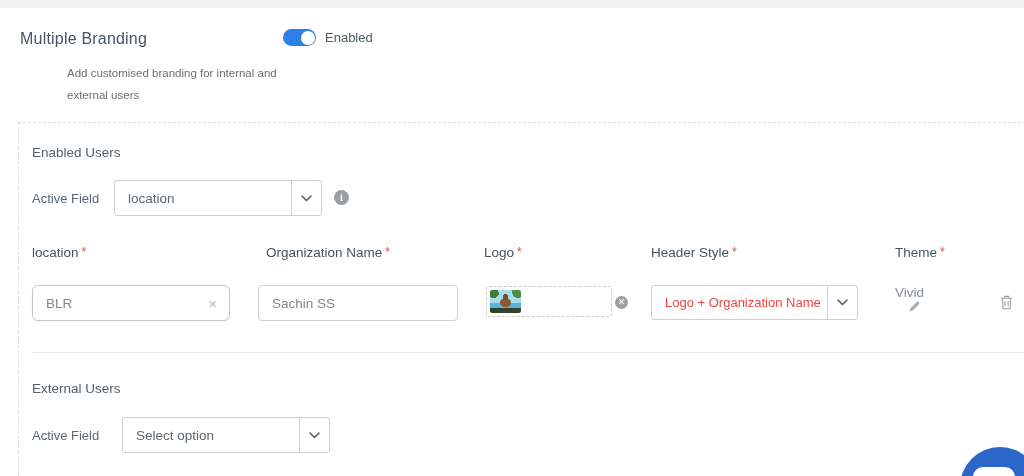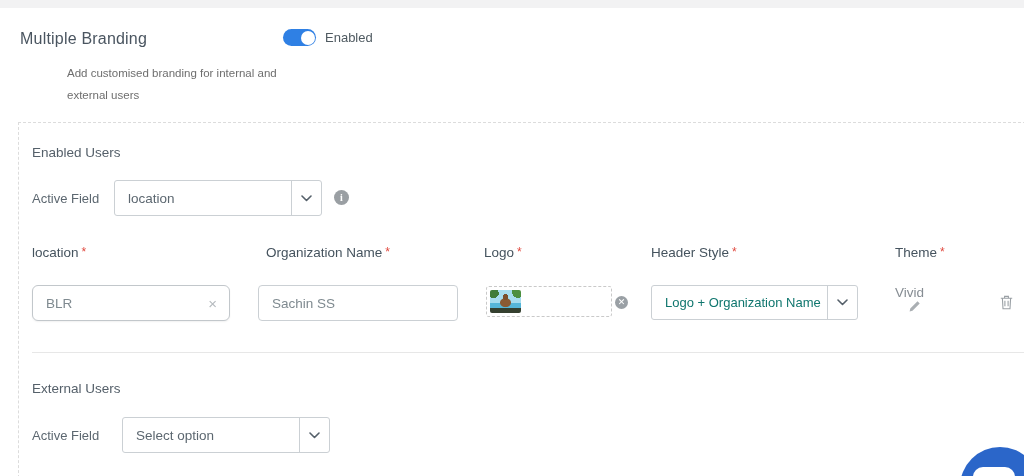--- a/index.html
+++ b/index.html
@@ -97,21 +97,21 @@
   <div class="text-input" style="left:258px;width:200px;">
     <span>Sachin SS</span>
   </div>
 
   <div class="logo-box">
     <div class="logo-thumb"></div>
   </div>
   <div class="remove-icon">✕</div>
 
   <div class="select" style="left:651px;top:285px;width:207px;height:35px;">
-    <div class="sel-text" style="color:#0f766e;font-size:13px;">Logo + Organization Name</div>
+    <div class="sel-text" style="color:#ef4444;font-size:13px;">Logo + Organization Name</div>
     <div class="chev">
       <svg width="11" height="7" viewBox="0 0 11 7">
           <path d="M1 1l4.5 4.5L10 1" fill="none" stroke="#55606a" stroke-width="1.6" stroke-linecap="round" stroke-linejoin="round"></path>
         </svg>
     </div>
   </div>
 
   <div class="theme-cell">
     <span>Vivid</span>
     <span class="pencil">

